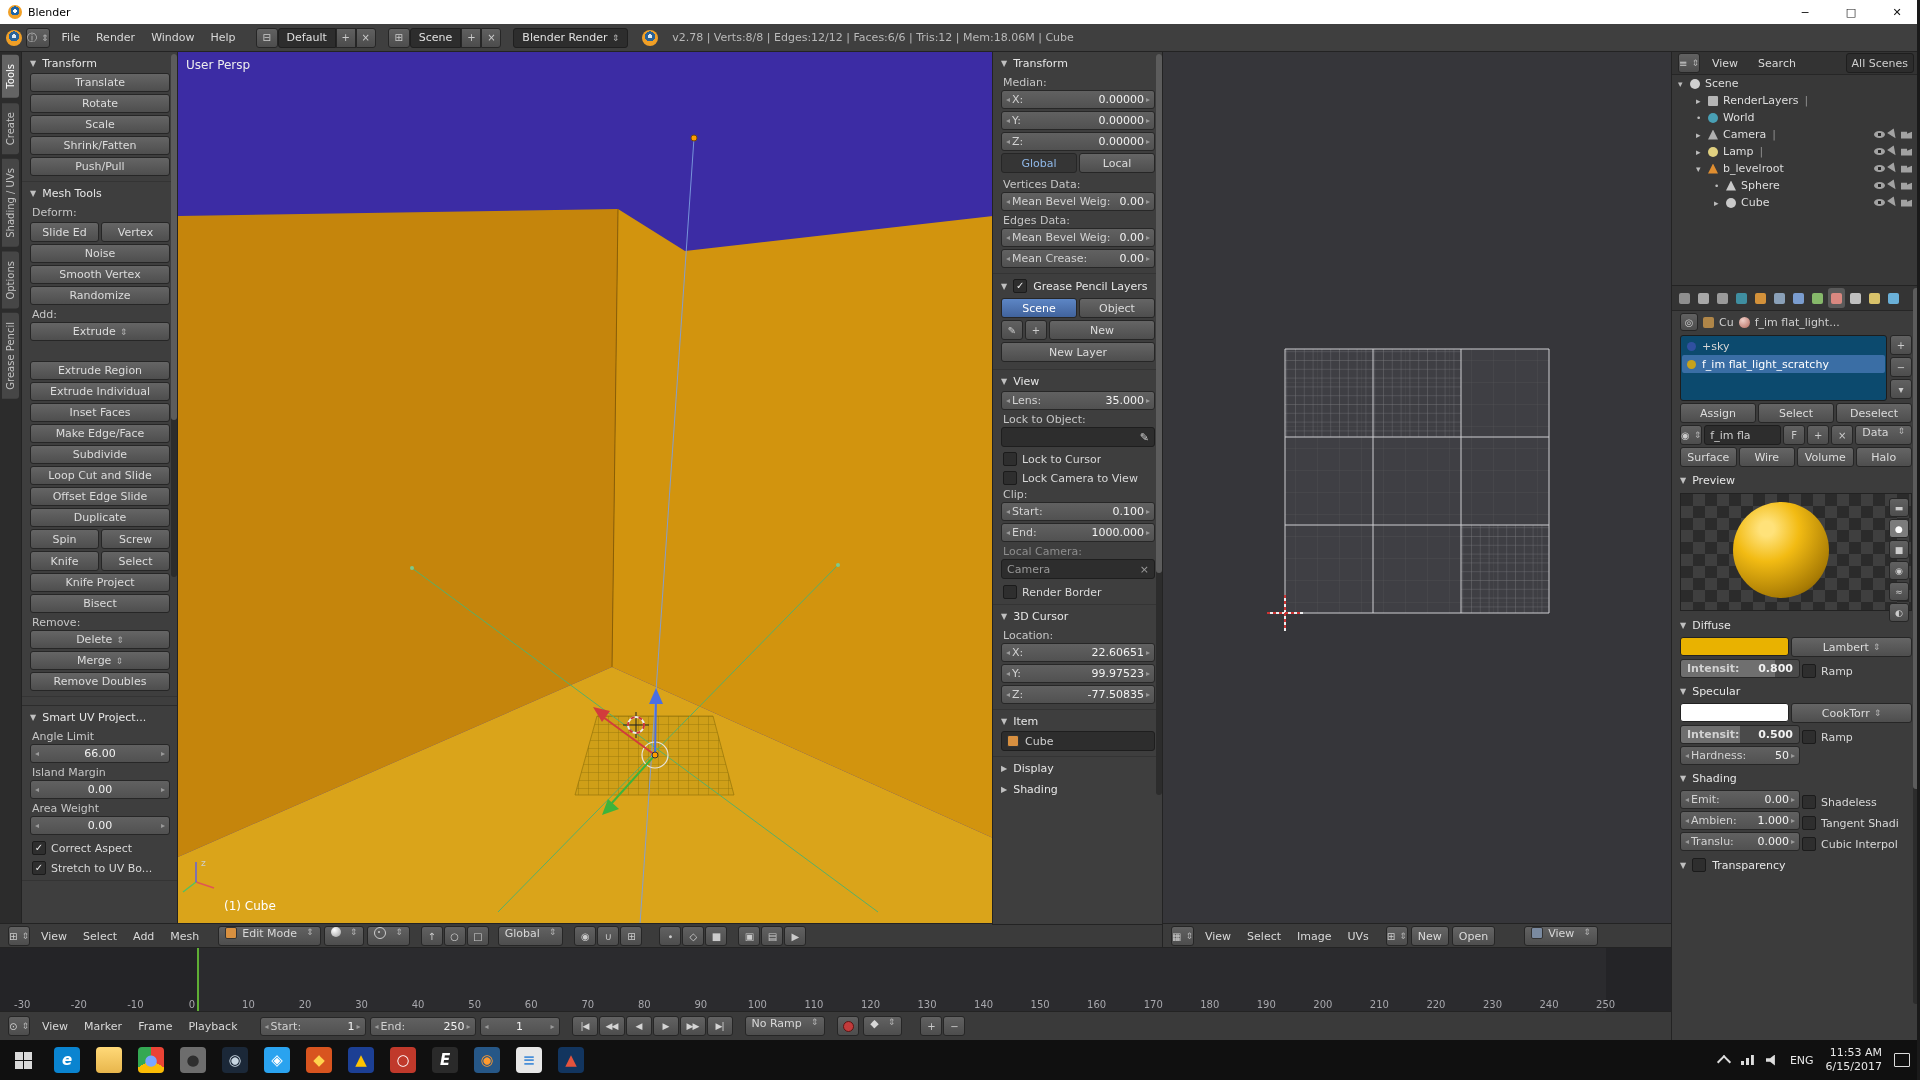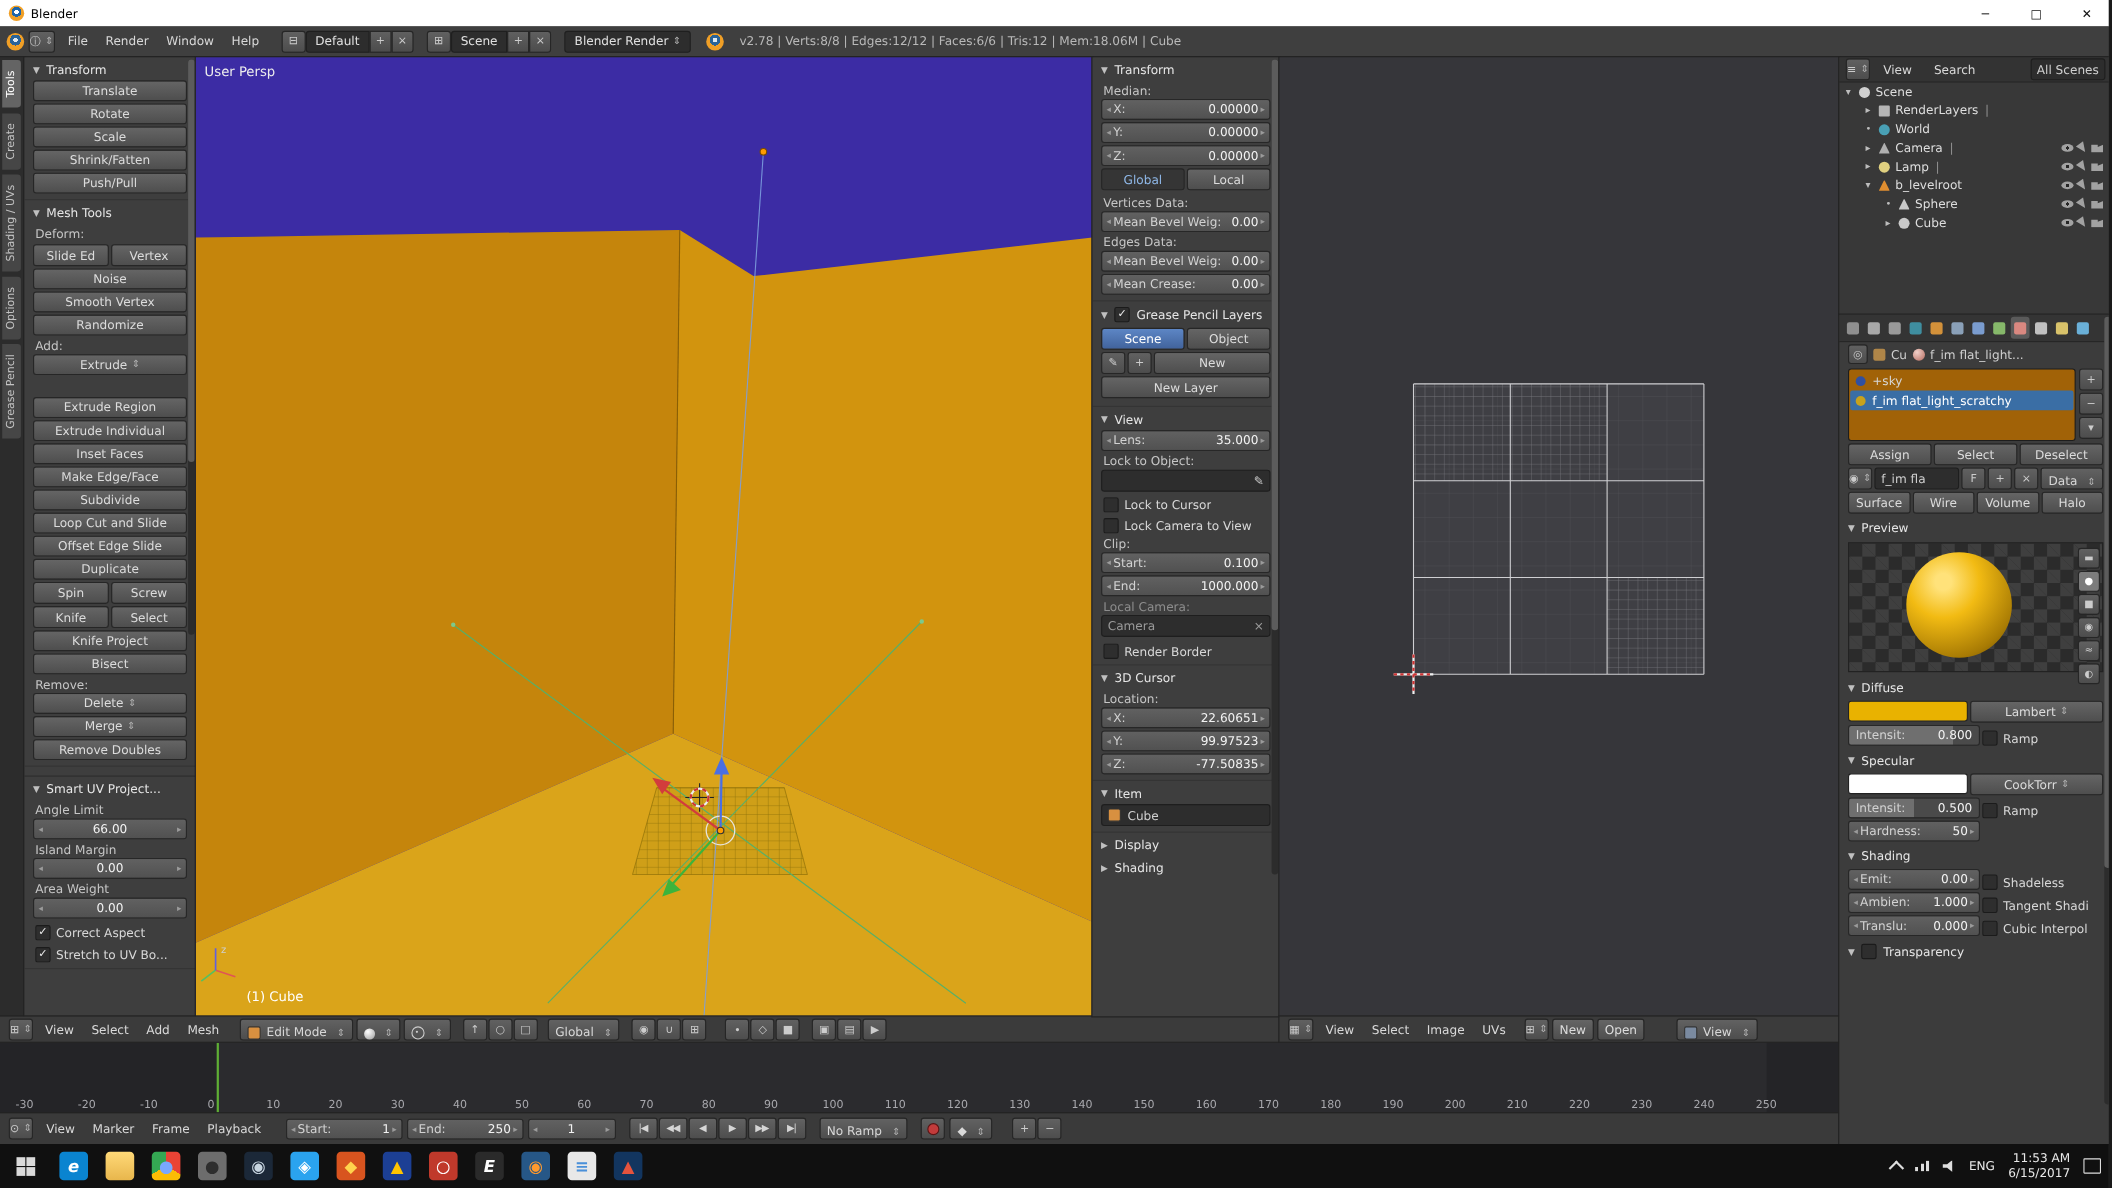--- a/index.html
+++ b/index.html
@@ -15,21 +15,21 @@
   .btn.blue{background:linear-gradient(#5d86c5,#41639c);color:#fff;}
   .btn.pressed{background:#353535;color:#8fb8e8;}
   .half{flex:1;min-width:0;}
   .ddg{font-size:9px;color:#b3b3b3;margin-left:4px;}
   .nfield{display:flex;align-items:center;height:17px;background:linear-gradient(#616161,#515151);
        border:1px solid #272727;border-radius:3px;padding:0 4px;overflow:hidden;white-space:nowrap;}
   .nfield .lab{color:#d2d2d2;margin:0 2px;}
   .nfield .val{margin-left:auto;color:#f2f2f2;margin-right:2px;}
   .nfield .val.mid{margin:0 auto;}
   .nfield .ar{color:#9b9b9b;font-size:8px;}
-  .slider{background:linear-gradient(to right,#6f6f6f calc(var(--fill,0)*100%),#4a4a4a calc(var(--fill,0)*100%));}
+  .slider{background:linear-gradient(to right,#6f6f6f calc(var(--fill,0)*100%),#4a4a4a calc(var(--fill,0)*100%));font-weight:bold;}
   .idfield{display:flex;align-items:center;height:18px;background:#2d2d2d;border:1px solid #1e1e1e;
        border-radius:3px;padding:0 5px;color:#cfcfcf;}
   .chk{display:inline-block;width:12px;height:12px;background:#2e2e2e;border:1px solid #1b1b1b;
        border-radius:2px;color:#ededed;font-size:10px;line-height:11px;text-align:center;flex:none;}
   .chkrow{display:flex;align-items:flex-end;gap:5px;overflow:hidden;white-space:nowrap;}
   .chklab{overflow:hidden;text-overflow:ellipsis;}
   .phead{display:flex;align-items:center;gap:6px;padding:5px 8px 3px;color:#e6e6e6;}
   .phead .tri{font-size:8px;color:#c0c0c0;}
   .plabel{padding:3px 10px 1px;color:#c6c6c6;}
   .plabel.dim{color:#8d8d8d;}
@@ -75,21 +75,21 @@
   #toolshelf .row2{margin:2px 8px;}
   #toolshelf .divider{height:8px;}
 
   
   #viewport{left:178px;top:52px;width:815px;height:872px;background:#3c2ca4;}
   #viewport svg{display:block;}
 
   
   #vheader{left:0;top:924px;width:1163px;height:24px;background:#3b3b3b;display:flex;align-items:center;
        gap:3px;padding:0 8px;box-sizing:border-box;}
-  .ddbtn{display:flex;align-items:flex-end;gap:5px;height:18px;background:linear-gradient(#626262,#4d4d4d);
+  .ddbtn{display:flex;align-items:flex-start;gap:5px;height:18px;background:linear-gradient(#626262,#4d4d4d);
        border:1px solid #262626;border-radius:3px;padding:0 6px;white-space:nowrap;}
   .swatch{width:10px;height:10px;border-radius:2px;background:#d89040;border:1px solid #333;}
   .wsphere{width:10px;height:10px;border-radius:50%;background:radial-gradient(circle at 35% 30%,#fff,#9a9a9a);}
   .pivoticon{width:10px;height:10px;border-radius:50%;border:1px solid #ccc;position:relative;}
   .pivoticon::after{content:"";position:absolute;left:3px;top:3px;width:2px;height:2px;border-radius:50%;background:#ccc;}
   .grp{display:flex;gap:1px;margin-left:8px;}
 
   
   #npanel{left:993px;top:52px;width:170px;height:872px;background:#3e3e3e;}
   #npanel .nfield{margin:0 8px;}
@@ -139,21 +139,21 @@
   
   #props{left:1672px;top:286px;width:248px;height:754px;background:#3c3c3c;}
   .ptabs{display:flex;align-items:center;gap:2px;height:24px;background:#343434;border-bottom:1px solid #262626;padding:0 4px;overflow:hidden;}
   .ptab{display:flex;align-items:center;justify-content:center;width:17px;height:20px;border-radius:3px;}
   .ptab[data-active="true"]{background:#5a5a5a;}
   .ptabi{width:11px;height:11px;border-radius:2px;display:block;}
   .crumb{display:flex;align-items:center;gap:5px;height:22px;padding:0 8px;color:#cfcfcf;}
   .crumbic{width:11px;height:11px;border-radius:2px;background:#b08648;flex:none;}
   .crumbic.mat{border-radius:50%;background:radial-gradient(circle at 35% 30%,#f0cfc8,#b66a5e);}
   .slotbox{display:flex;margin:2px 8px;gap:3px;}
-  .slots{flex:1;background:#a16207;border:1px solid #1d1d1d;border-radius:3px;min-height:62px;padding:1px;}
+  .slots{flex:1;background:#0c4a6e;border:1px solid #1d1d1d;border-radius:3px;min-height:62px;padding:1px;}
   .slot{display:flex;align-items:center;gap:6px;height:18px;padding:0 5px;border-radius:2px;color:#d6d6d6;white-space:nowrap;overflow:hidden;}
   .slot[data-selected="true"]{background:#3a6ea5;color:#fff;}
   .slotdot{width:9px;height:9px;border-radius:50%;flex:none;}
   .slotbtns{display:flex;flex-direction:column;gap:2px;}
   .prevbox{position:relative;margin:3px 8px;height:116px;border:1px solid #222;background-color:#2b2b2b;
       background-image:linear-gradient(45deg,#3f3f3f 25%,transparent 25%,transparent 75%,#3f3f3f 75%),
                        linear-gradient(45deg,#3f3f3f 25%,transparent 25%,transparent 75%,#3f3f3f 75%);
       background-size:24px 24px;background-position:0 0,12px 12px;}
   .prevsphere{position:absolute;left:52px;top:8px;width:96px;height:96px;border-radius:50%;
       background:radial-gradient(circle at 35% 28%,#ffe27a 0 8%,#f2bb13 35%,#a87b04 75%,#5d4302 100%);}

